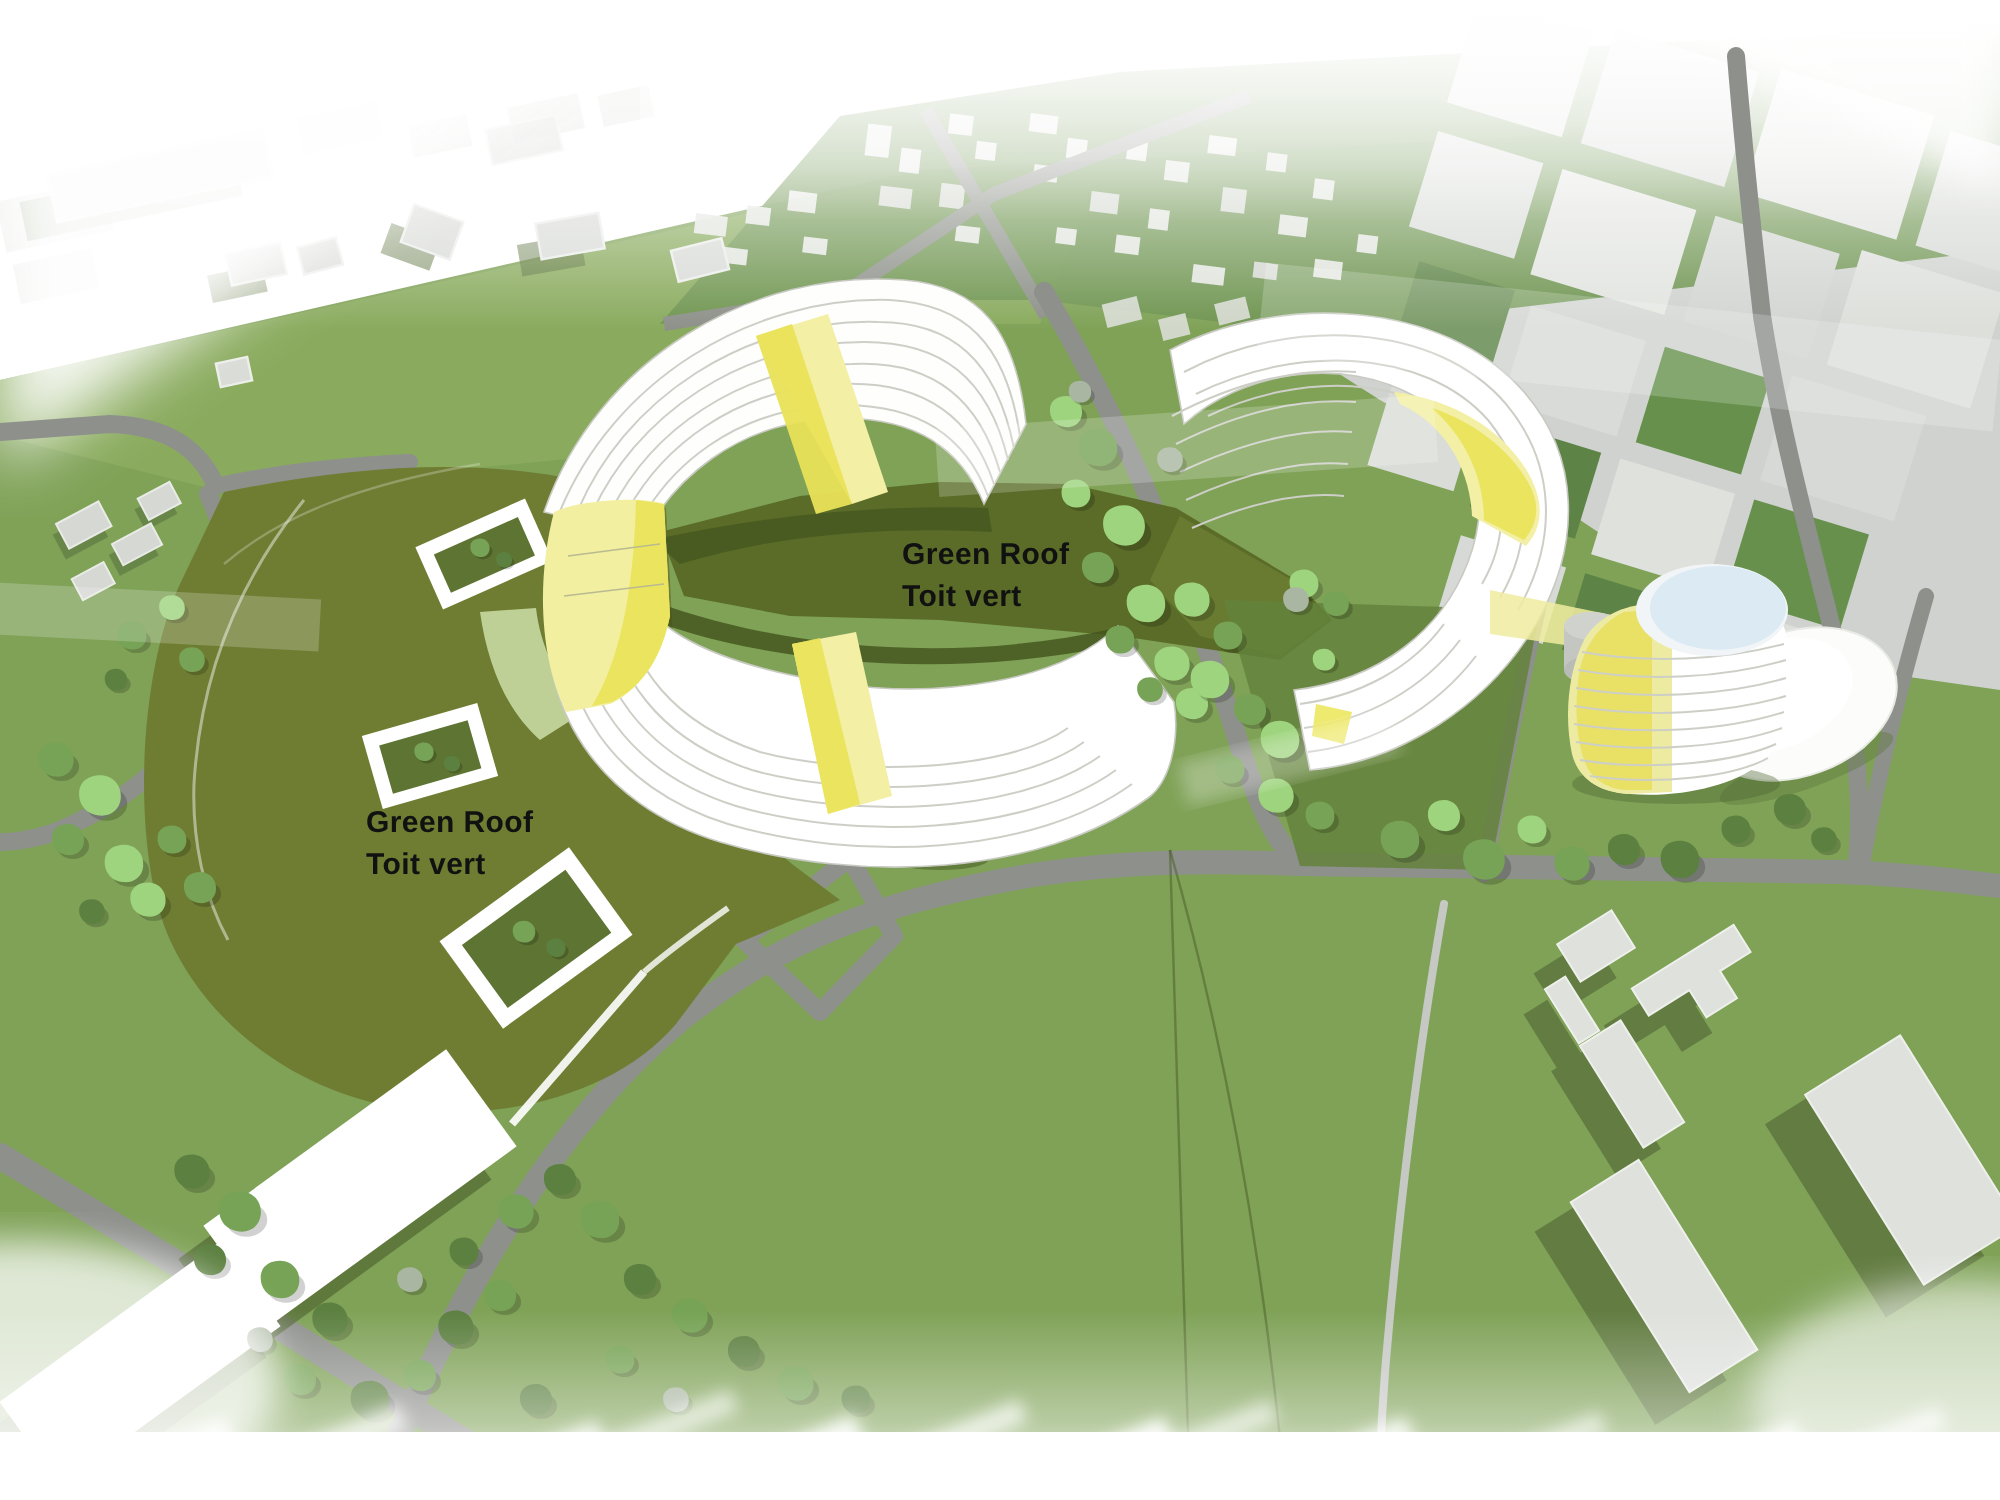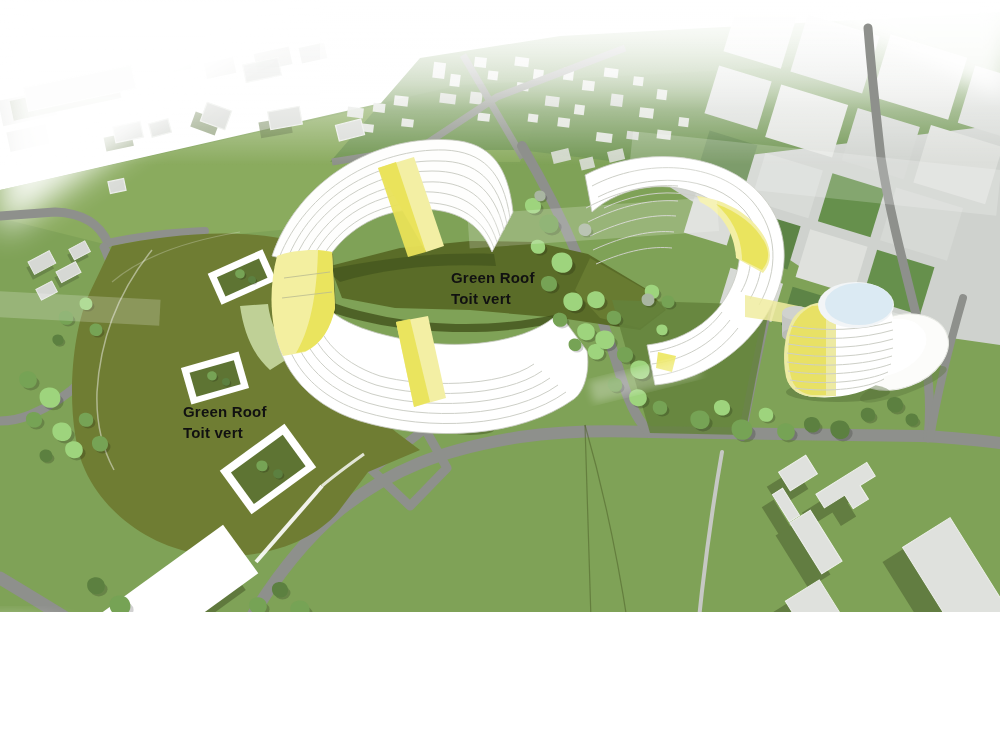--- a/index.html
+++ b/index.html
@@ -1,16 +1,16 @@
 <!DOCTYPE html>
 <html><head>
 <meta charset="utf-8">
 <style>
   html,body{margin:0;padding:0;background:#fff;}
-  .stage{position:relative;width:1000px;height:612px;overflow:hidden;background:#fff;
+  .stage{position:relative;width:1000px;height:716px;overflow:hidden;background:#fff;
          font-family:"Liberation Sans",sans-serif;}
   .stage svg{position:absolute;left:0;top:0;}
   .annotation{position:absolute;font-weight:bold;font-size:15px;line-height:21px;
               color:#111;letter-spacing:.2px;white-space:nowrap;}
 </style>
 </head>
 <body>
 
 <div class="stage">
 <svg width="1000" height="750" viewBox="0 0 1000 750">

